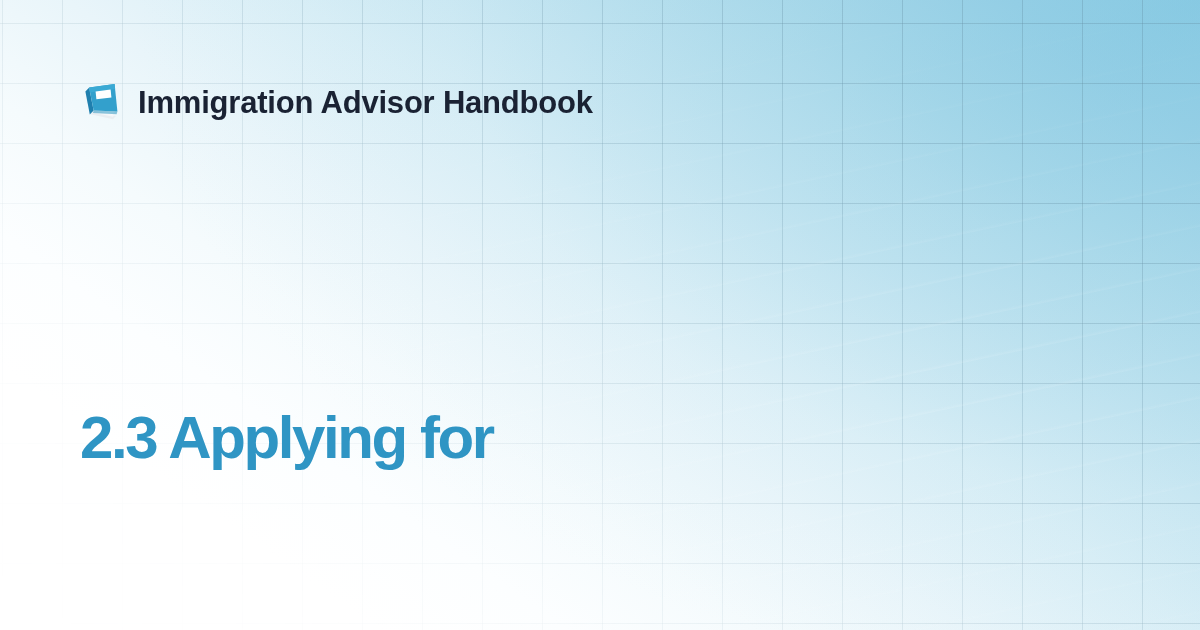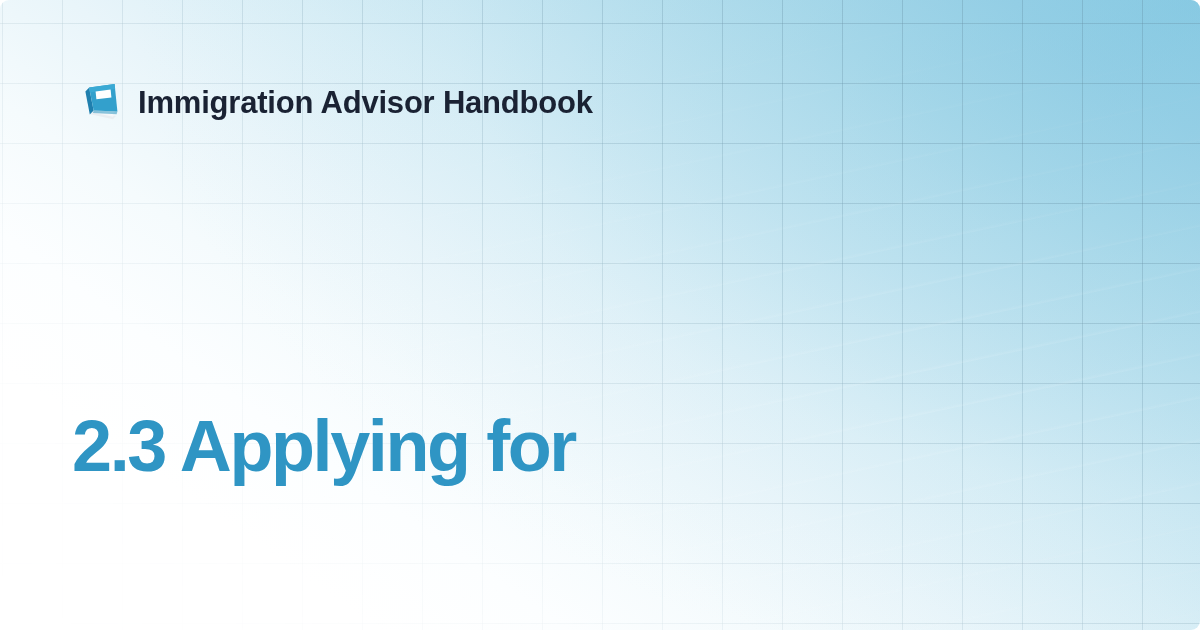--- a/index.html
+++ b/index.html
@@ -8,21 +8,20 @@
     background: #ffffff;
   }
 
   #card {
     position: relative;
     width: 1200px;
     height: 630px;
     overflow: hidden;
     background: #ffffff;
     font-family: "Liberation Sans", sans-serif;
-    border-radius: 9px;
     -webkit-font-smoothing: antialiased;
   }
 
   
 
   
   #bg-gradient {
     position: absolute;
     inset: 0;
     background:
@@ -126,24 +125,24 @@
     font-size: 31px;
     font-weight: bold;
     color: #1a2233;
     letter-spacing: -0.2px;
     white-space: nowrap;
     line-height: 1;
   }
 
   #page-title {
     position: absolute;
-    left: 72px;
+    left: 80px;
     top: 352px;
     width: 740px;
-    font-size: 72px;
+    font-size: 60px;
     font-weight: bold;
     line-height: 92px;
     letter-spacing: -2.4px;
     color: #2f95c4;
   }
 
   #page-title .title-line {
     display: block;
     white-space: nowrap;
   }

